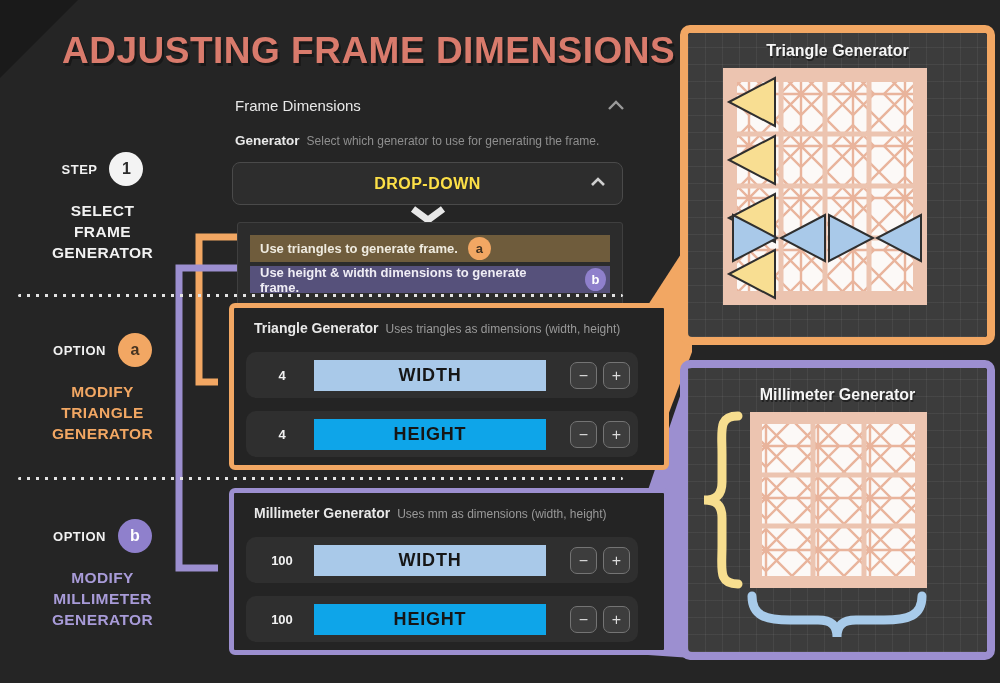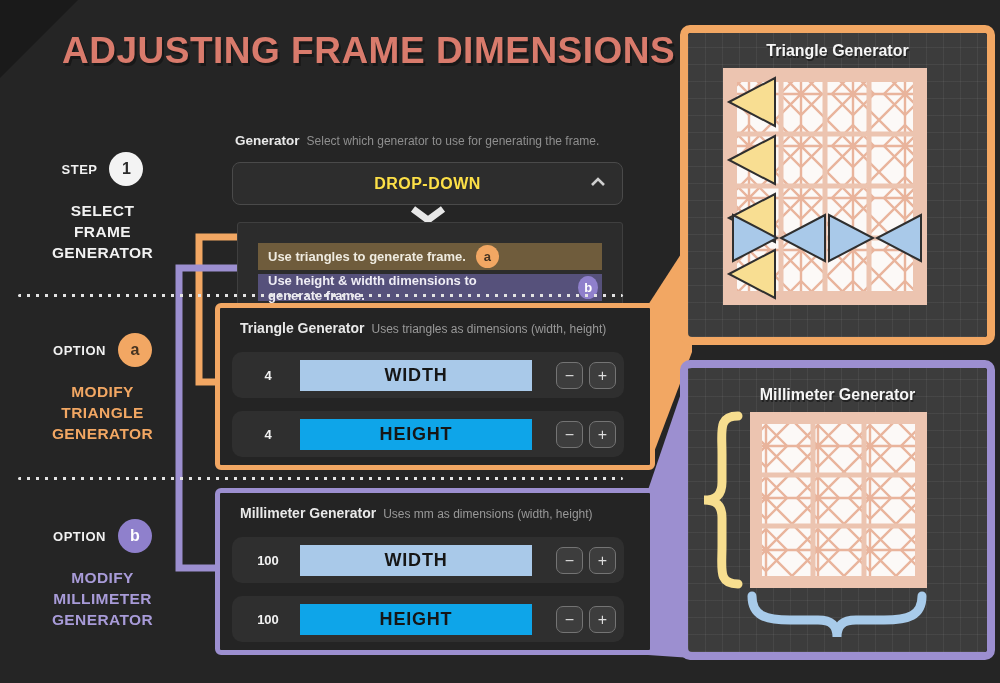--- a/index.html
+++ b/index.html
@@ -55,30 +55,30 @@
     display:flex; align-items:center; justify-content:center; cursor:pointer;
   }
   .dropdown-btn .t{ font-size:16px; font-weight:bold; color:#fde047; letter-spacing:.5px; }
   .dropdown-btn .caret{ position:absolute; right:16px; top:14px; }
 
   .big-arrow{ position:absolute; left:410px; top:206px; z-index:2; }
 
   .options{
     position:absolute; left:237px; top:222px; width:386px; z-index:2;
     background:#2c2c2c; border:1px solid #3f3f3f; border-radius:3px;
-    padding:20px; display:flex; flex-direction:column; gap:4px;
+    padding:12px; display:flex; flex-direction:column; gap:4px;
   }
   .opt{ height:27px; display:flex; align-items:center; gap:10px; padding:0 4px 0 10px;
     font-size:13px; font-weight:bold; cursor:pointer; }
   .opt-a{ background:#6f5c3c; color:#efebe0; }
   .opt-b{ background:#56517b; color:#efedf5;gap:44px; }
   .badge.sm{ width:23px; height:23px; font-size:13px; }
 
   .gen-box{
-    position:absolute; left:215px; width:440px; height:167px; z-index:2;
+    position:absolute; left:229px; width:440px; height:167px; z-index:2;
     background:#242424; border-radius:6px;
   }
   .gen-box.orange-box{ top:303px; border:5px solid #f2a763; }
   .gen-box.purple-box{ top:488px; border:5px solid #9c8fd0; }
   .box-head{ margin:12px 0 0 20px; font-size:12px; color:#999; }
   .box-head b{ font-size:14px; color:#e9e9e9; margin-right:7px; }
 
   .input-row{
     position:absolute; left:12px; width:392px; height:46px;
     background:#2f2f2f; border-radius:10px;
@@ -183,20 +183,26 @@
       <span class="lbl">OPTION</span>
       <span class="badge big purple">b</span>
     </div>
     <div class="rail-title purple">
       <div>MODIFY</div>
       <div>MILLIMETER</div>
       <div>GENERATOR</div>
     </div>
   </div>
 
+  <div class="fd-header">
+    <span class="t">Frame Dimensions</span>
+    <svg width="18" height="11">
+      <polyline points="2,9 9,2 16,9" fill="none" stroke="#9a9a9a" stroke-width="2.4"></polyline>
+    </svg>
+  </div>
 
   <div class="gen-row">
     <b>Generator</b><span>Select which generator to use for generating the frame.</span>
   </div>
 
   <div class="dropdown-btn">
     <span class="t">DROP-DOWN</span>
     <svg class="caret" width="16" height="10">
       <polyline points="2,8 8,2 14,8" fill="none" stroke="#cfcfcf" stroke-width="2.6"></polyline>
     </svg>

